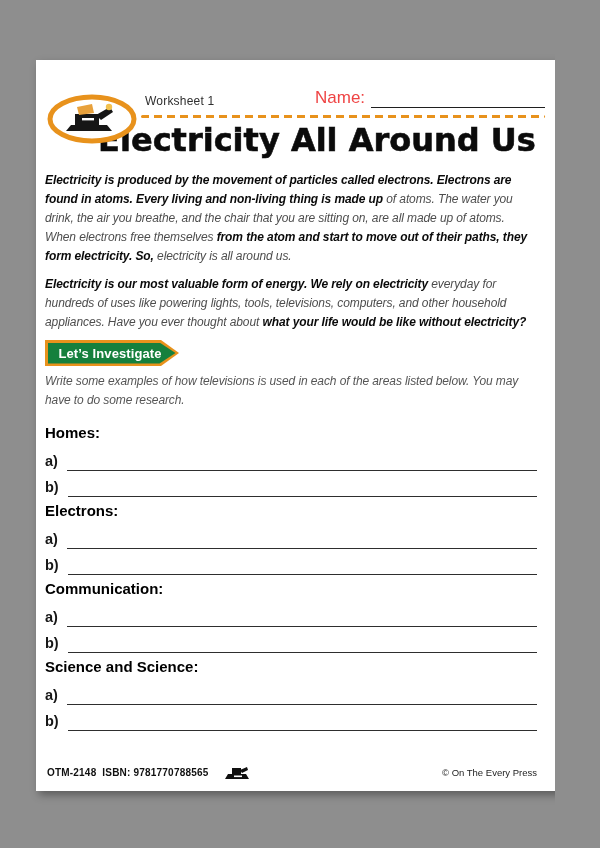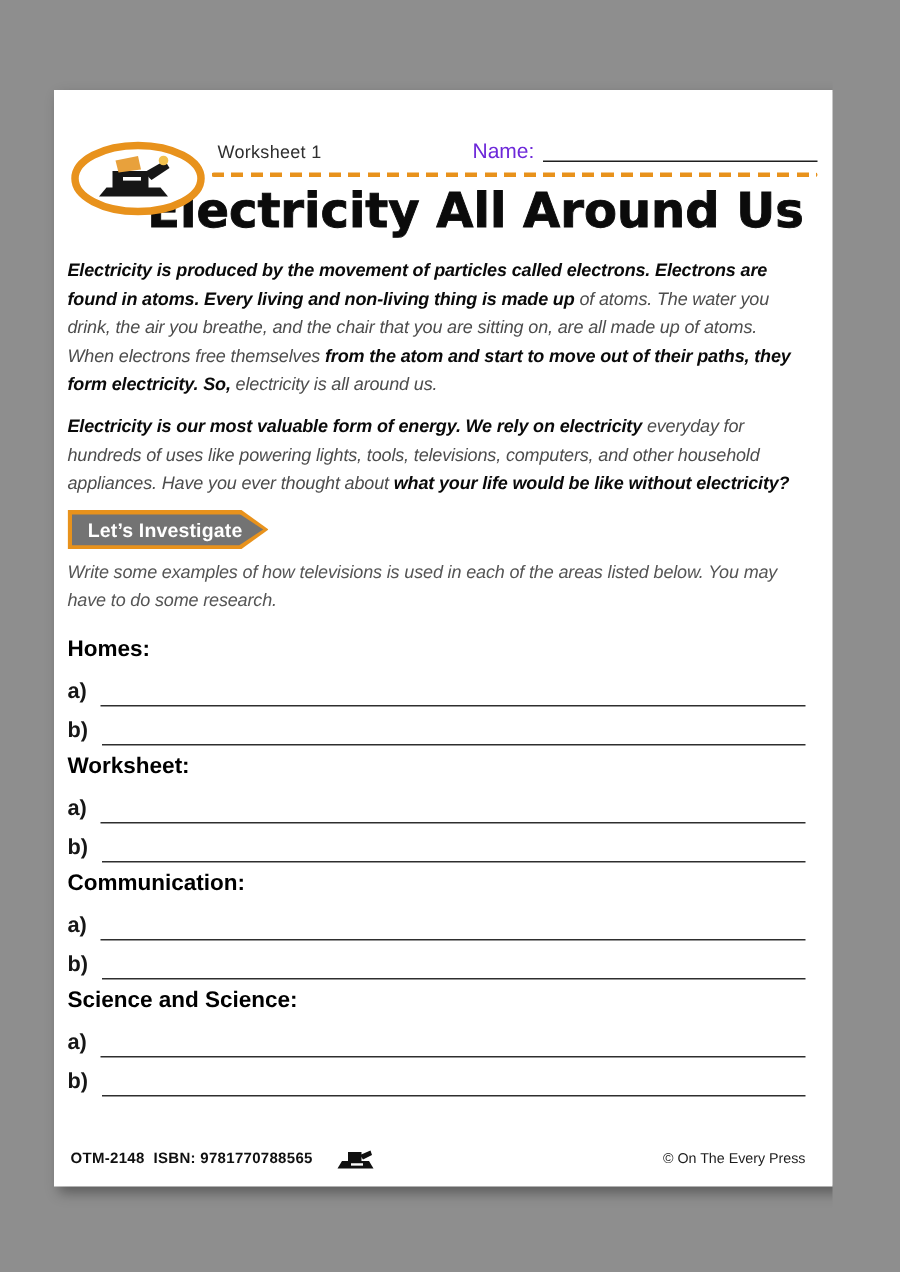--- a/index.html
+++ b/index.html
@@ -13,21 +13,21 @@
     background:#ffffff; box-shadow:3px 4px 8px rgba(0,0,0,0.35);
     padding:30px 30px 0 9px;
   }
 
   
   .logo { position:absolute; left:10px; top:33px; width:92px; height:52px; }
 
   .header-top { margin-left:100px; display:flex; align-items:flex-end; height:18px; }
   .ws-label { font-size:12px; color:#2f2f2f; letter-spacing:0.2px; }
   .name-group { margin-left:auto; width:230px; margin-right:-8px; display:flex; align-items:flex-end; }
-  .name-label { font-size:14px; color:#6d28d9; }
+  .name-label { font-size:17px; color:#ef4444; }
   .name-line { flex:1; margin-left:6px; height:14px; border-bottom:1.6px solid #1f1f1f; }
 
   .dash {
     margin:7px 0 0 96px; margin-right:-8px; height:3px;
     background:repeating-linear-gradient(90deg,#e8921c 0 8px,transparent 8px 13px);
     border-radius:2px;
   }
 
   .title {
     margin-top:3px; padding-left:52px; text-align:center;
@@ -42,21 +42,21 @@
   .p1 { margin-top:12px; }
   .p2 { margin-top:9px; }
   .instructions { margin-top:6px; color:#555; }
 
   
   .badge {
     position:relative; margin-top:8px; width:134px; height:26px; background:#e8921c;
     clip-path:polygon(0 0,116px 0,134px 13px,116px 26px,0 26px);
   }
   .badge-in {
-    position:absolute; left:2.5px; top:2.5px; right:2.5px; bottom:2.5px; background:#737373;
+    position:absolute; left:2.5px; top:2.5px; right:2.5px; bottom:2.5px; background:#15803d;
     clip-path:polygon(0 0,112px 0,128px 10.5px,112px 21px,0 21px);
     display:flex; align-items:center;
   }
   .badge-in span { color:#ffffff; font-weight:700; font-size:13px; padding-left:11px; letter-spacing:0.1px; }
 
   
   .sections { margin-top:9px; }
   .sec-title { height:26px; display:flex; align-items:center; font-size:15px; font-weight:700; color:#000; }
   .ans-row { height:26px; display:flex; align-items:flex-end; }
   .ans-label { font-size:14.5px; font-weight:600; color:#161616; line-height:19px; }
@@ -121,21 +121,21 @@
           <span class="ans-label">a)</span>
           <span class="ans-line"></span>
         </div>
         <div class="ans-row">
           <span class="ans-label">b)</span>
           <span class="ans-line"></span>
         </div>
       </div>
 
       <div class="sec">
-        <div class="sec-title">Worksheet:</div>
+        <div class="sec-title">Electrons:</div>
         <div class="ans-row">
           <span class="ans-label">a)</span>
           <span class="ans-line"></span>
         </div>
         <div class="ans-row">
           <span class="ans-label">b)</span>
           <span class="ans-line"></span>
         </div>
       </div>
 

